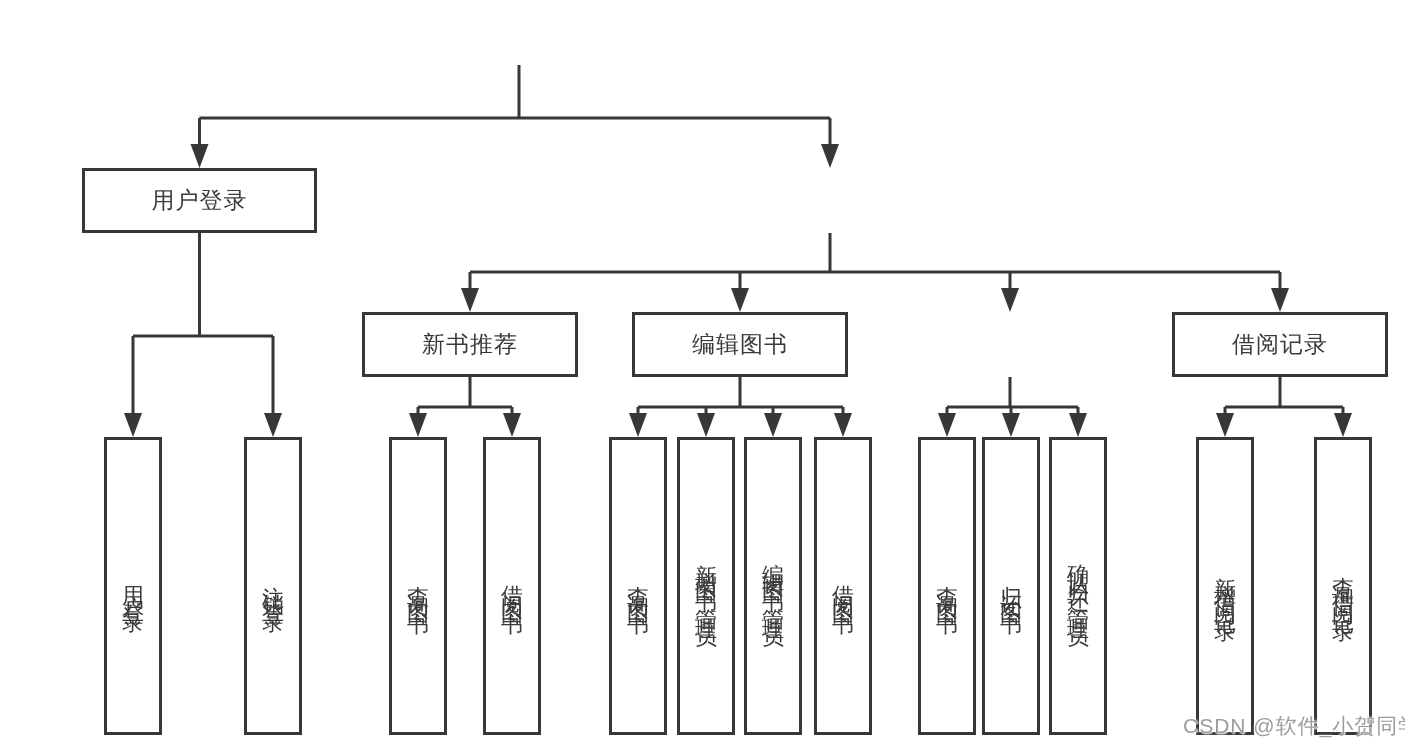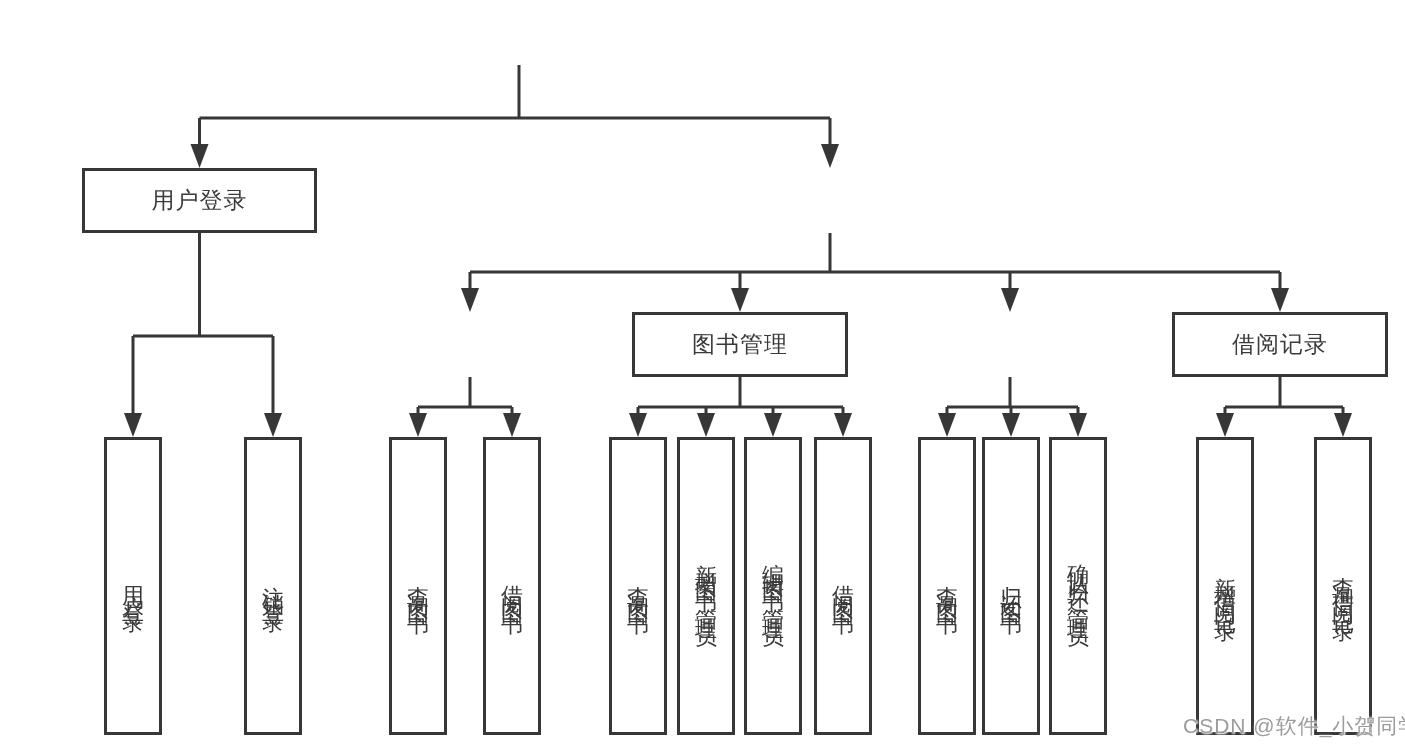--- a/index.html
+++ b/index.html
@@ -119,22 +119,25 @@
       <polygon points="1216,413 1234,413 1225,437"></polygon>
       <polygon points="1334,413 1352,413 1343,437"></polygon>
     </g>
   </svg>
 
 
   <div class="box" style="left:82px; top:168px; width:235px; height:65px;">
     <span class="lbl">用户登录</span>
   </div>
 
+  <div class="box" style="left:362px; top:312px; width:216px; height:65px;">
+    <span class="lbl">新书推荐</span>
+  </div>
   <div class="box" style="left:632px; top:312px; width:216px; height:65px;">
-    <span class="lbl">图书管理</span>
+    <span class="lbl">编辑图书</span>
   </div>
   <div class="box" style="left:1172px; top:312px; width:216px; height:65px;">
     <span class="lbl">借阅记录</span>
   </div>
 
   <div class="box leaf" style="left:104px; top:437px; width:58px; height:298px;">
     <span class="lbl">用户登录</span>
   </div>
   <div class="box leaf" style="left:244px; top:437px; width:58px; height:298px;">
     <span class="lbl">注销登录</span>

